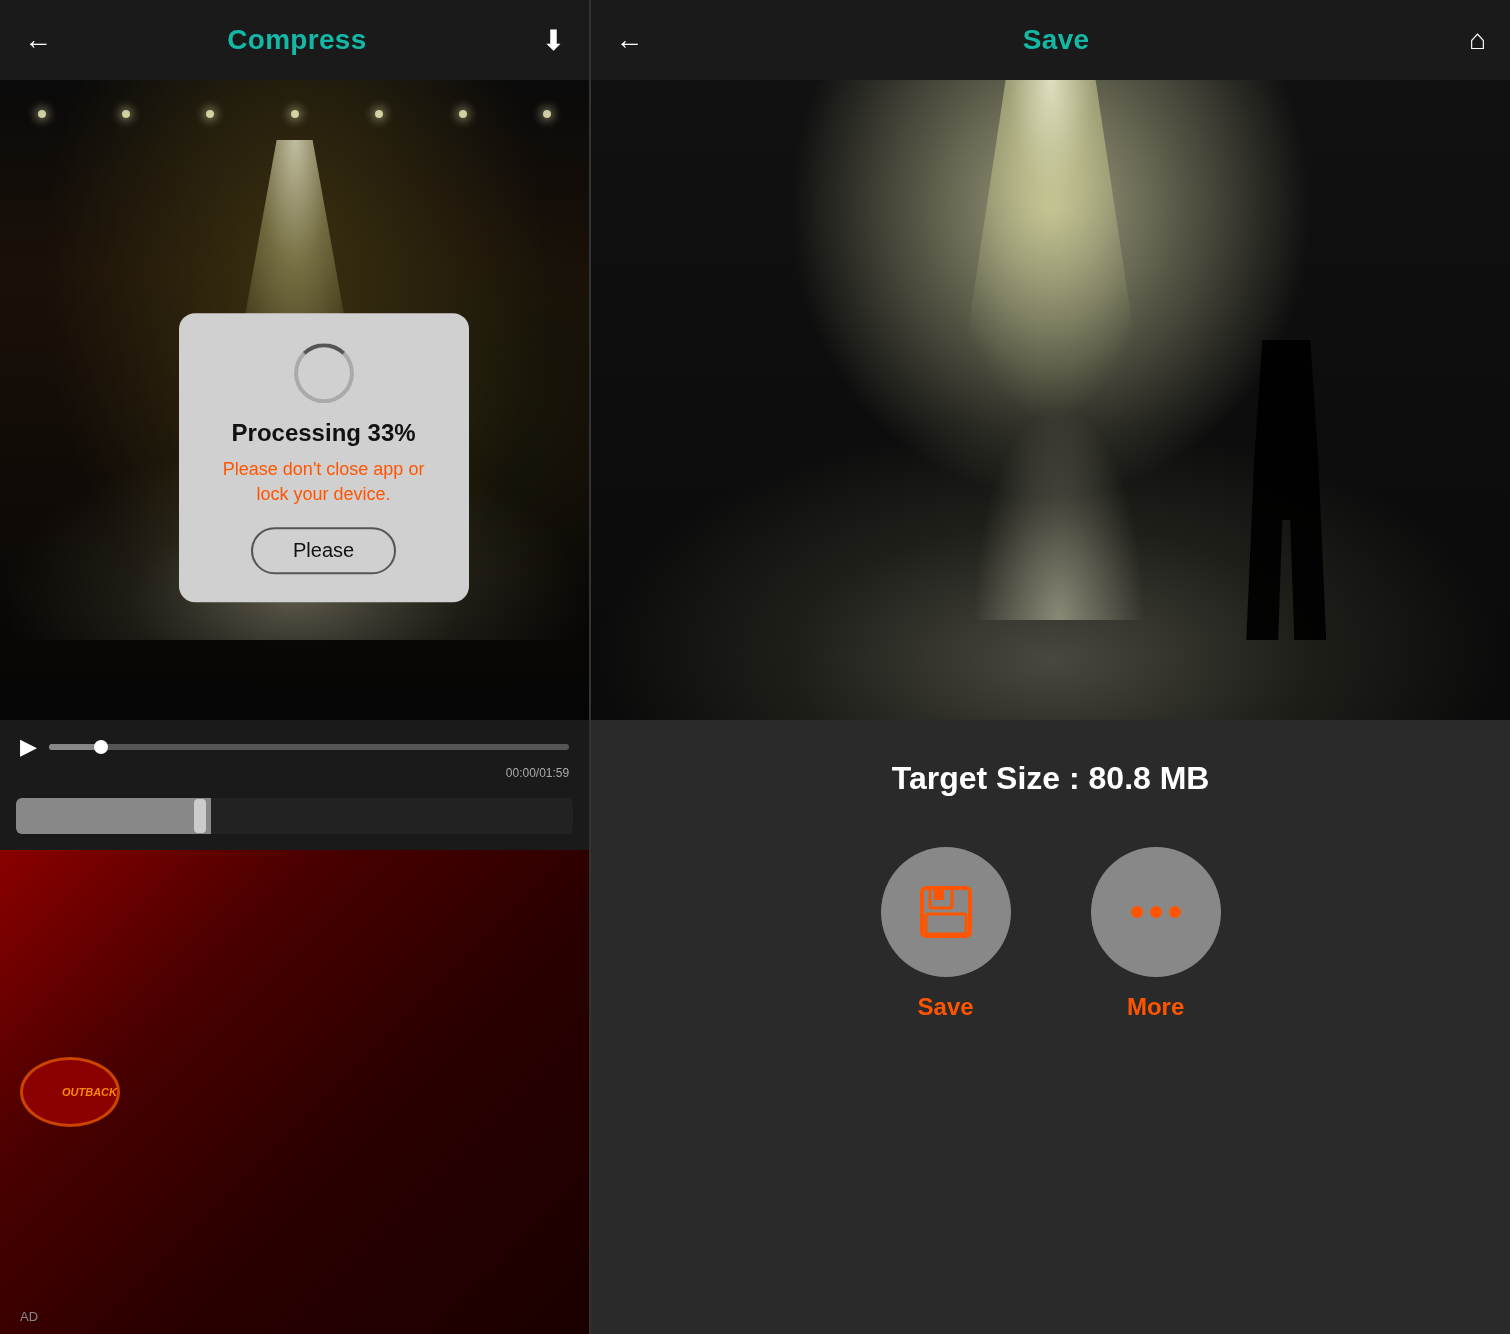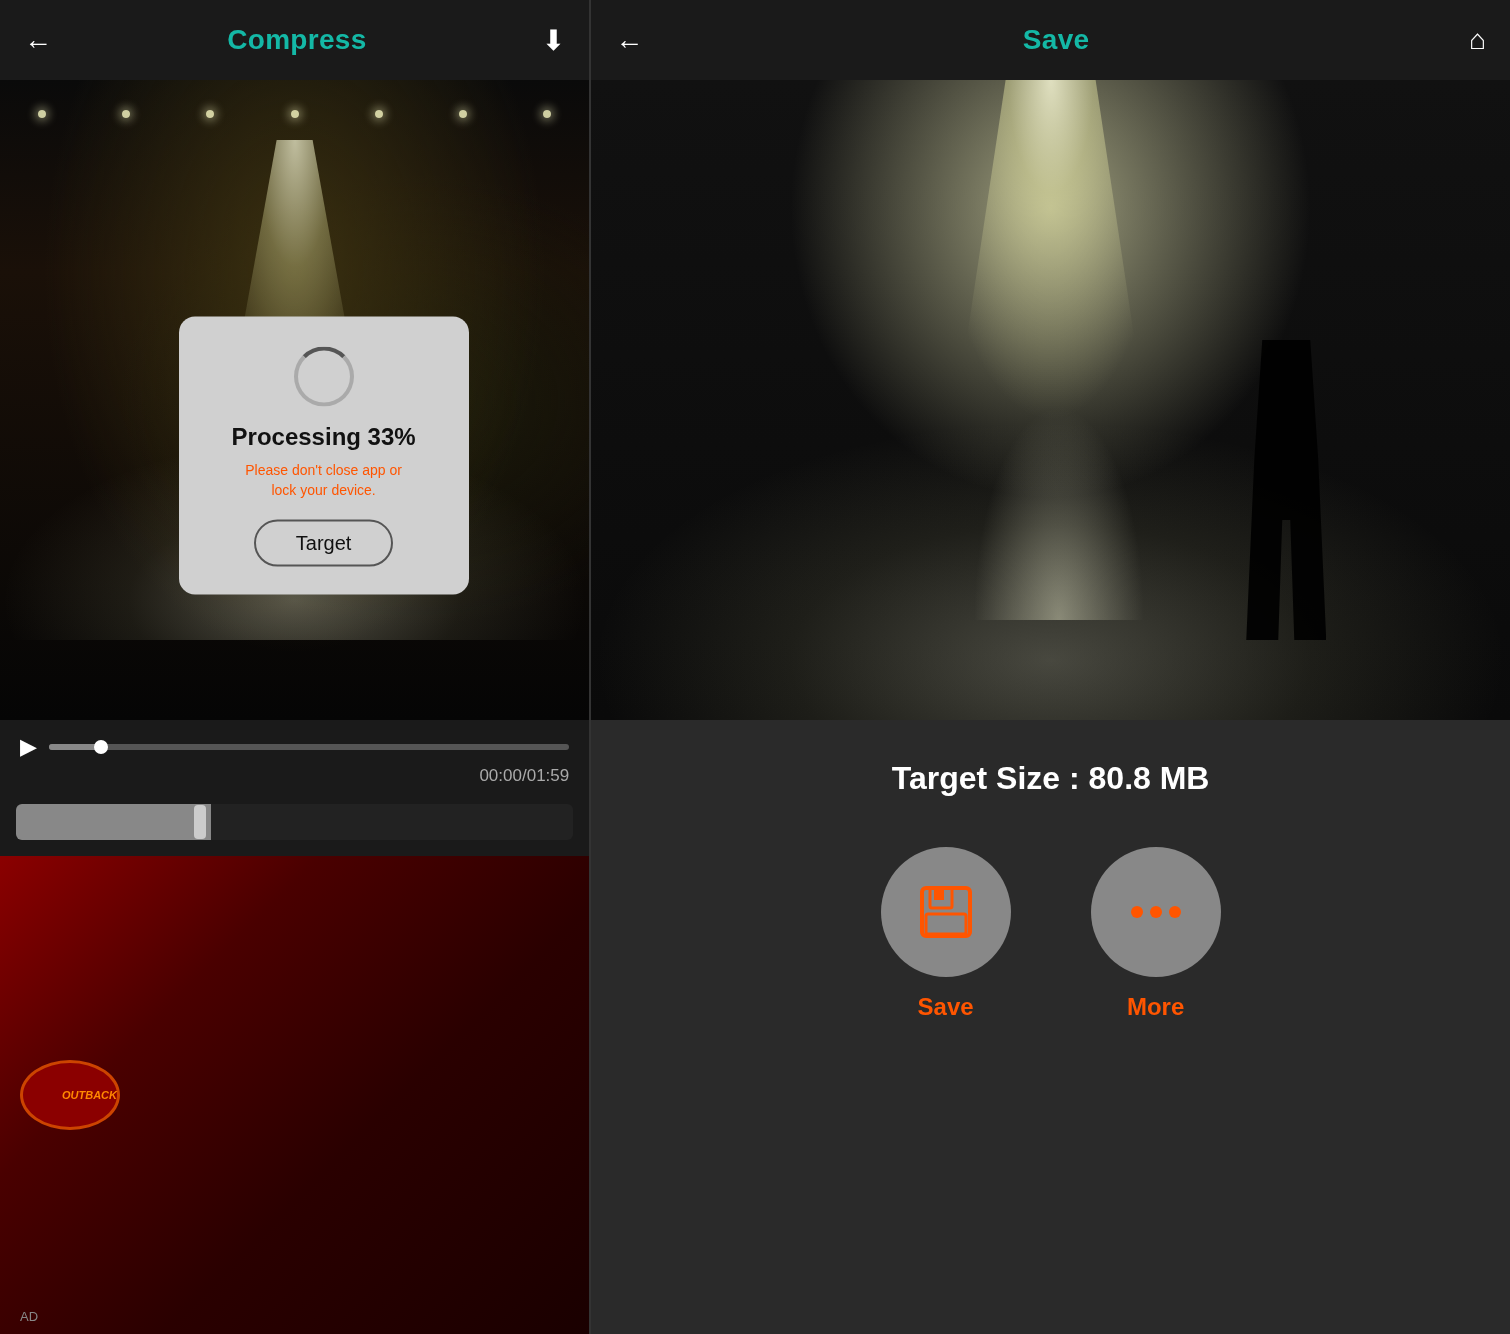--- a/index.html
+++ b/index.html
@@ -160,21 +160,21 @@
 
     .processing-title {
       font-size: 24px;
       font-weight: 700;
       color: #111;
       margin-bottom: 10px;
       text-align: center;
     }
 
     .processing-warning {
-      font-size: 14px;
+      font-size: 18px;
       color: #ff5500;
       text-align: center;
       line-height: 1.4;
       margin-bottom: 20px;
     }
 
     .cancel-btn {
       border: 2px solid #555;
       background: transparent;
       color: #111;
@@ -226,21 +226,21 @@
       top: 50%;
       transform: translate(-50%, -50%);
       width: 14px;
       height: 14px;
       border-radius: 50%;
       background: #fff;
     }
 
     .time-display {
       color: #aaa;
-      font-size: 17px;
+      font-size: 12px;
       text-align: right;
       margin-top: 6px;
     }
 
     
     .size-info {
       background: #1a1a1a;
       padding: 16px 30px;
       flex-shrink: 0;
     }
@@ -530,21 +530,21 @@
       <div class="play-triangle"></div>
     </div>
 
     <div class="processing-dialog">
       <div class="spinner"></div>
       <div class="processing-title">Processing 33%</div>
       <div class="processing-warning">
         <span>Please don't close app or</span><br>
         <span>lock your device.</span>
       </div>
-      <button class="cancel-btn">Target</button>
+      <button class="cancel-btn">Please</button>
     </div>
   </div>
 
   <div class="video-controls">
     <div class="controls-row">
       <div class="play-btn-small">▶</div>
       <div class="progress-bar-container">
         <div class="progress-bar-fill"></div>
         <div class="progress-thumb"></div>
       </div>

